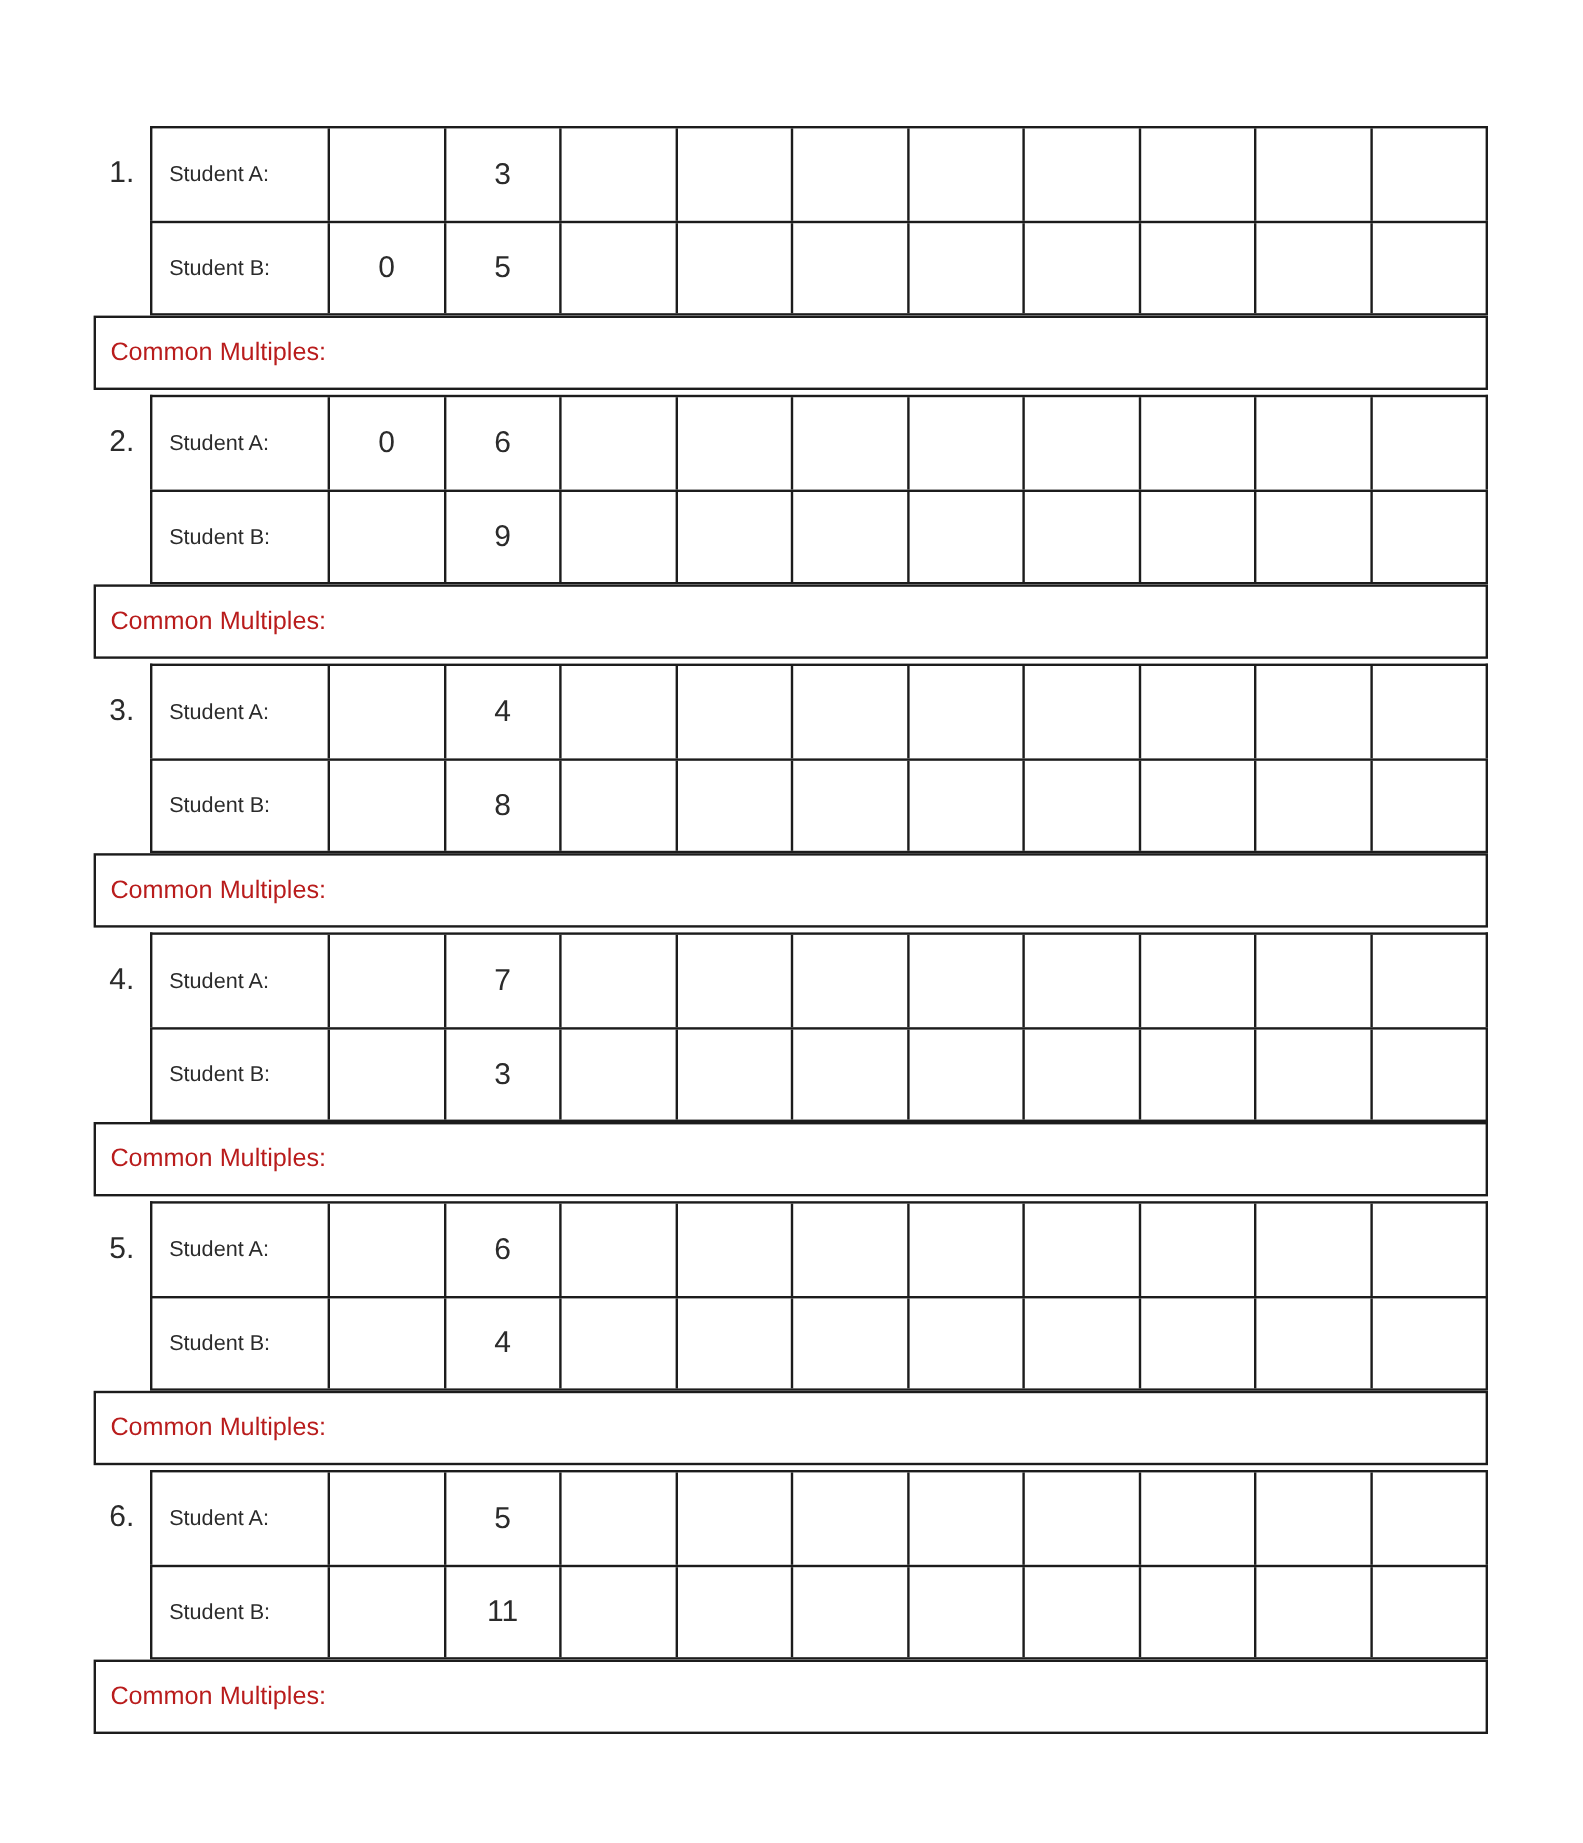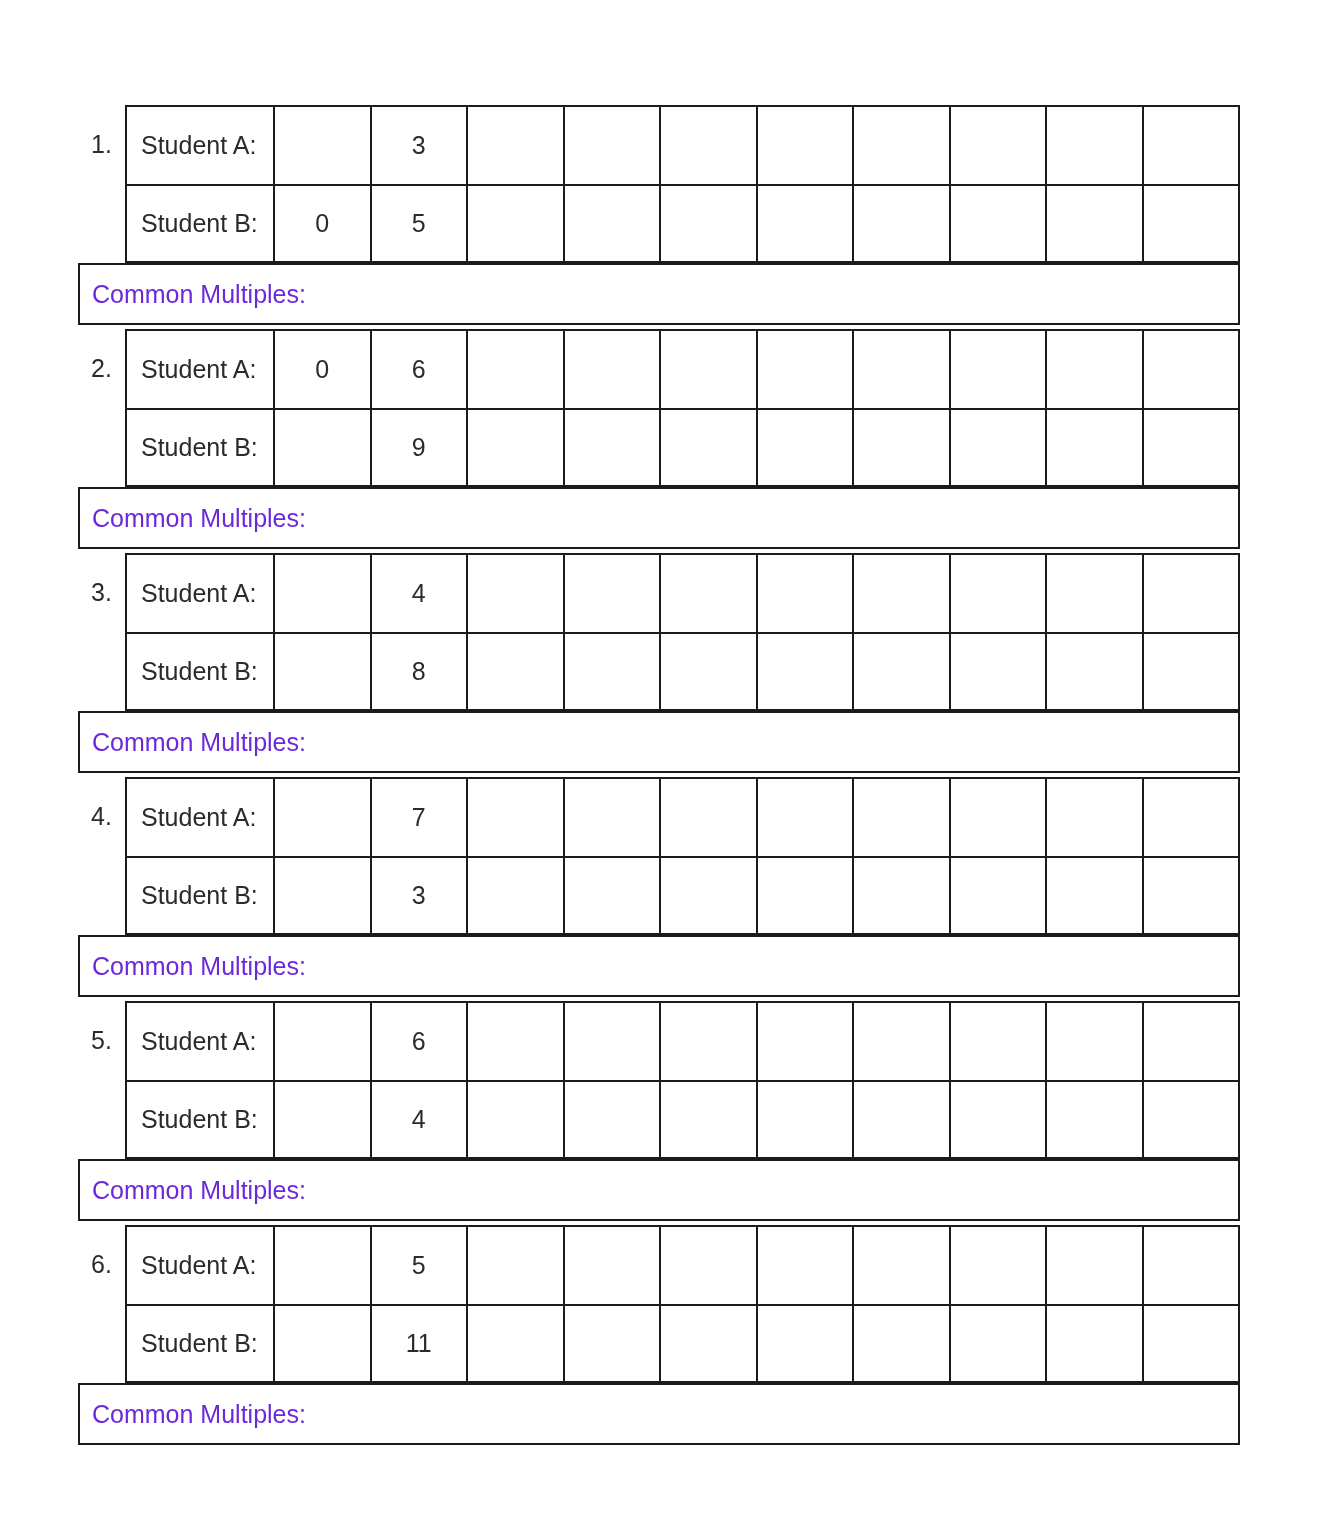--- a/index.html
+++ b/index.html
@@ -67,21 +67,21 @@
   }
 
   .labelcell {
     flex: 0 0 148px;
     width: 148px;
     box-sizing: border-box;
     border-right: 2.5px solid #1c1c1c;
     display: flex;
     align-items: center;
     padding-left: 14px;
-    font-size: 25px;
+    font-size: 18px;
     color: #2b2b2b;
     white-space: nowrap;
   }
 
   .datacell {
     flex: 1 1 0;
     box-sizing: border-box;
     border-right: 2.5px solid #1c1c1c;
     display: flex;
     align-items: center;
@@ -95,22 +95,22 @@
   .cmrow {
     position: absolute;
     left: 78px;
     width: 1162px;
     height: 62px;
     box-sizing: border-box;
     border: 2.5px solid #1c1c1c;
     display: flex;
     align-items: center;
     padding-left: 12px;
-    font-size: 25px;
-    color: #6d28d9;
+    font-size: 21px;
+    color: #b91c1c;
     background: #ffffff;
     white-space: nowrap;
   }
 </style>
 </head>
 <body>
 
 <div id="worksheet">
 
 <div class="block" style="top: 105px;">

